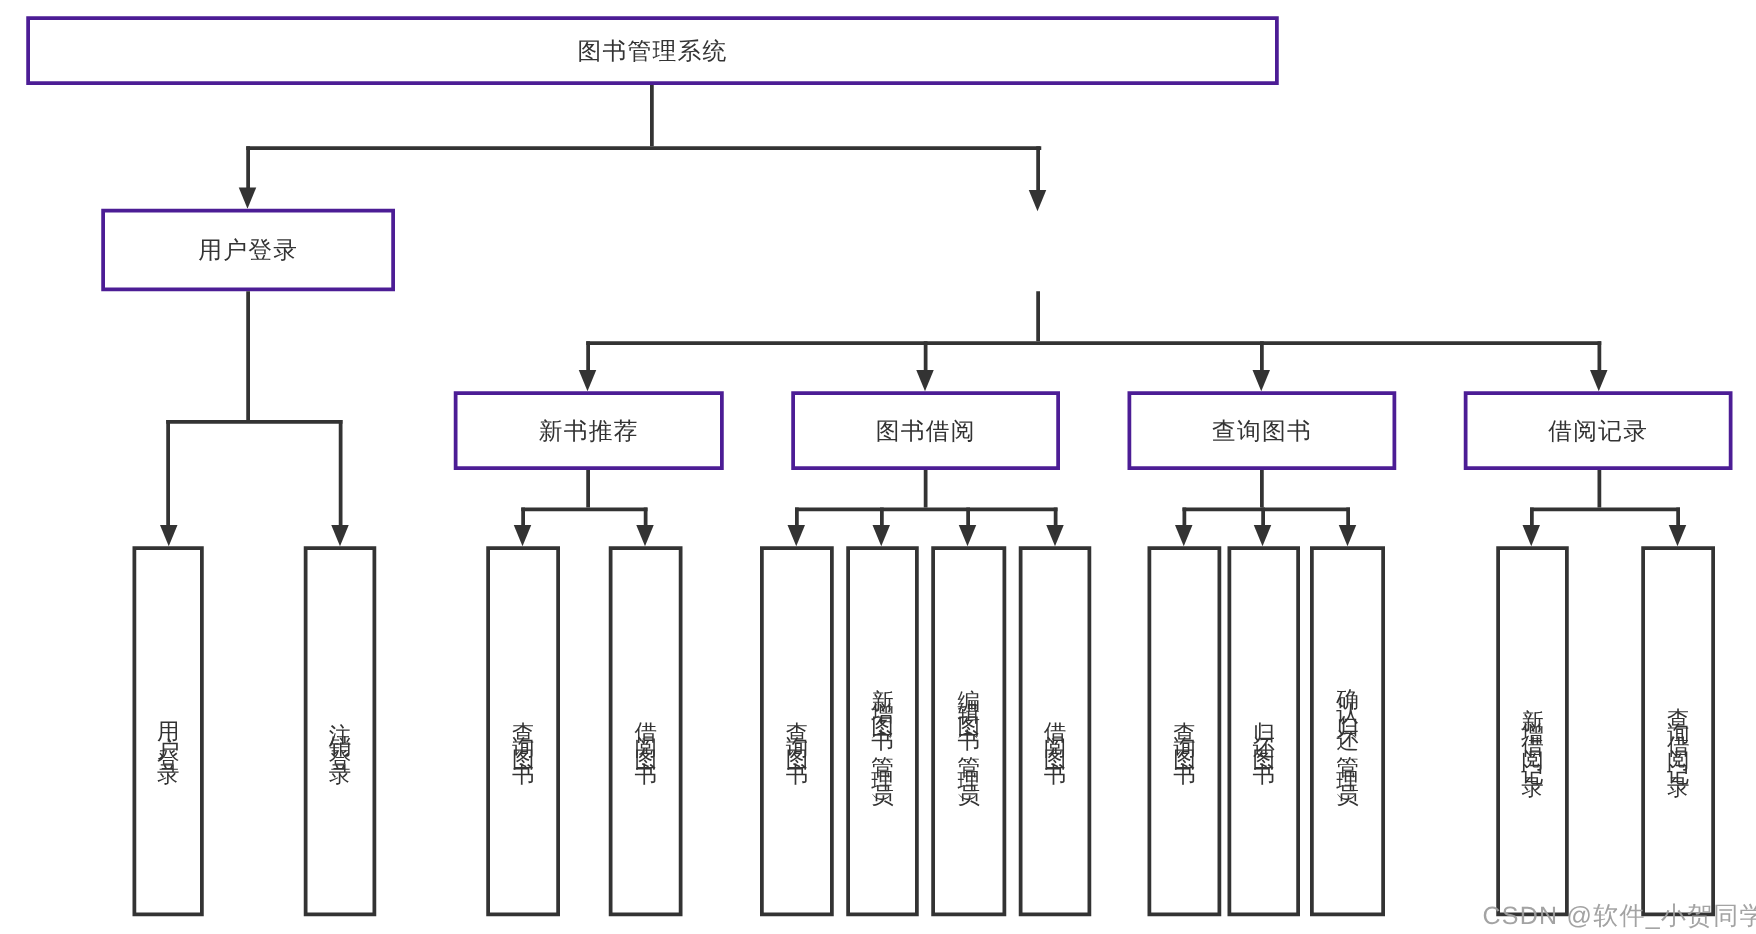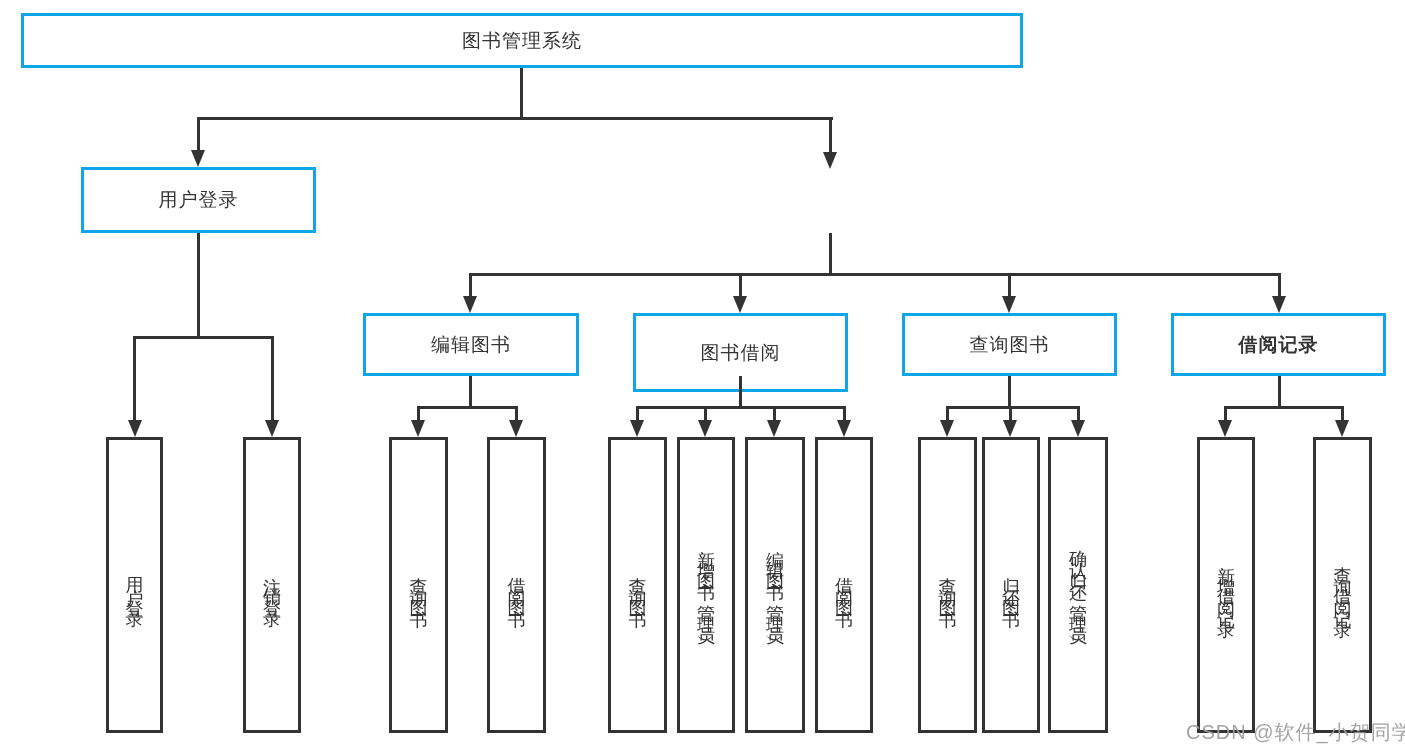--- a/index.html
+++ b/index.html
@@ -13,21 +13,21 @@
     width: 1405px;
     height: 747px;
     background: #ffffff;
     overflow: hidden;
     color: #333333;
   }
   
   .node {
     position: absolute;
     box-sizing: border-box;
-    border: 3px solid #0ea5e9;
+    border: 3px solid #4c1d95;
     background: #ffffff;
     display: flex;
     align-items: center;
     justify-content: center;
     font-size: 19px;
     color: #333333;
     letter-spacing: 1px;
   }
   
   .leaf {
@@ -109,29 +109,29 @@
   <div class="vline" style="left:469px; top:273px; height:24px;"></div>
   <div class="arrow" style="left:463px; top:296px;"></div>
   <div class="vline" style="left:739px; top:273px; height:24px;"></div>
   <div class="arrow" style="left:733px; top:296px;"></div>
   <div class="vline" style="left:1008px; top:273px; height:24px;"></div>
   <div class="arrow" style="left:1002px; top:296px;"></div>
   <div class="vline" style="left:1278px; top:273px; height:24px;"></div>
   <div class="arrow" style="left:1272px; top:296px;"></div>
 
   <div class="node" style="left:363px; top:313px; width:216px; height:63px;">
-    <span>编辑图书</span>
-  </div>
-  <div class="node" style="left:633px; top:313px; width:215px; height:79px;">
+    <span>新书推荐</span>
+  </div>
+  <div class="node" style="left:633px; top:313px; width:215px; height:63px;">
     <span>图书借阅</span>
   </div>
   <div class="node" style="left:902px; top:313px; width:215px; height:63px;">
     <span>查询图书</span>
   </div>
-  <div class="node" style="left:1171px; top:313px; width:215px; height:63px;font-weight:bold;">
+  <div class="node" style="left:1171px; top:313px; width:215px; height:63px;">
     <span>借阅记录</span>
   </div>
 
   <div class="vline" style="left:469px; top:376px; height:30px;"></div>
   <div class="hline" style="left:417px; top:406px; width:101px;"></div>
   <div class="vline" style="left:417px; top:406px; height:14px;"></div>
   <div class="arrow" style="left:411px; top:420px;"></div>
   <div class="vline" style="left:515px; top:406px; height:14px;"></div>
   <div class="arrow" style="left:509px; top:420px;"></div>
 

